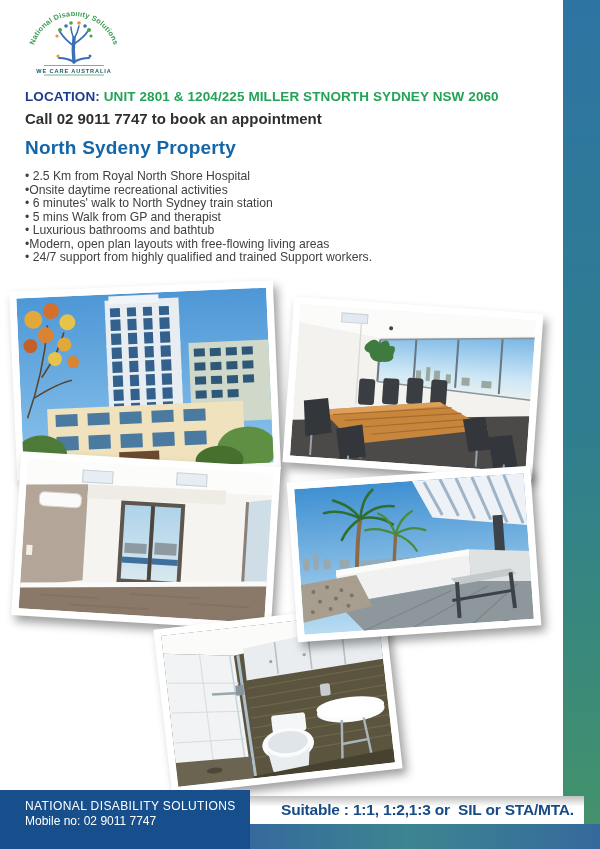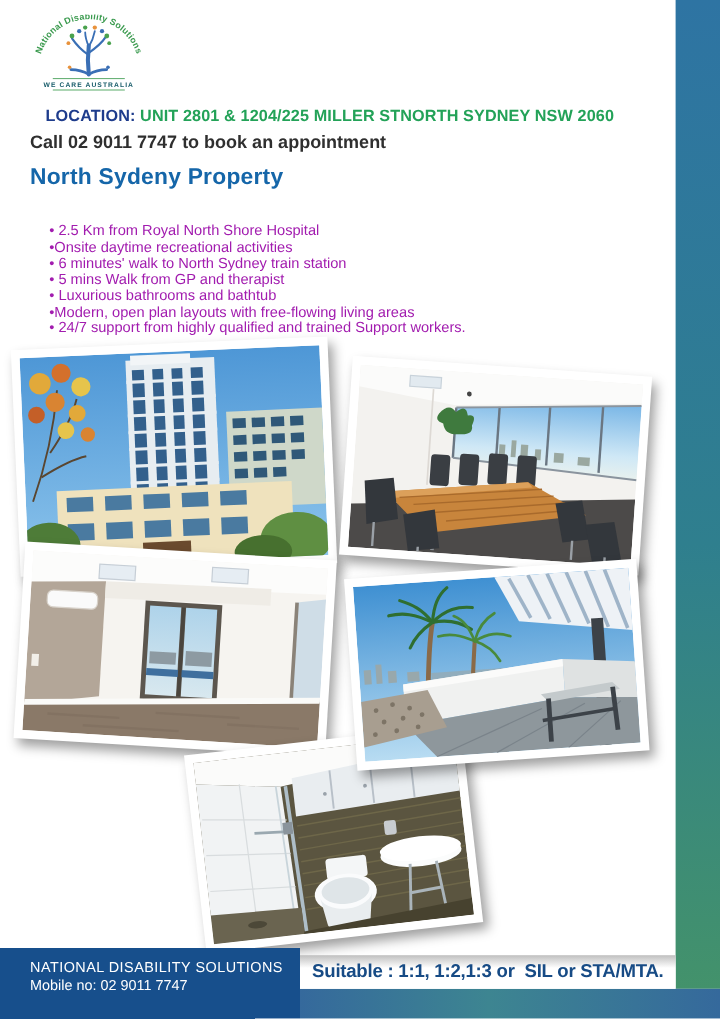--- a/index.html
+++ b/index.html
@@ -10,38 +10,38 @@
   }
   
   .side-bar{
     position:absolute;left:563px;top:0;width:37px;height:824px;
     background:linear-gradient(180deg,#2e74a3 0%,#2f7f8e 55%,#43926b 100%);
   }
   
   .logo{position:absolute;left:22px;top:12px;width:104px;height:68px;}
   
   .location-line{
-    position:absolute;left:38px;top:89px;width:520px;
+    position:absolute;left:25px;top:89px;width:520px;
     font-size:13.5px;font-weight:bold;letter-spacing:0.1px;white-space:nowrap;
   }
   .location-label{color:#1e3c8c;}
   .location-value{color:#23a258;}
   .call-line{
     position:absolute;left:25px;top:110px;
     font-size:15px;color:#2f2f2f;font-weight:bold;
   }
   .heading{
     position:absolute;left:25px;top:137px;
     font-size:19px;font-weight:800;color:#1566a9;letter-spacing:0.2px;
   }
   
   .features{
     position:absolute;left:25px;top:170px;width:470px;
-    margin:16px;padding:0;list-style:none;
-    font-size:12.2px;line-height:13.5px;color:#a21caf;
+    margin:0;padding:0;list-style:none;
+    font-size:12.2px;line-height:13.5px;color:#404040;
   }
   
   .photo{
     position:absolute;background:#ffffff;padding:7px;
     box-shadow:4px 6px 10px rgba(0,0,0,0.38);
   }
   .photo svg{display:block;}
   #photo-building{left:13px;top:286px;width:250px;height:175px;transform:rotate(-2.5deg);z-index:1;}
   #photo-dining{left:288px;top:305px;width:236px;height:152px;transform:rotate(4deg);z-index:2;}
   #photo-living{left:16px;top:459px;width:246px;height:150px;transform:rotate(3.5deg);z-index:3;}
@@ -52,21 +52,21 @@
     position:absolute;left:0;top:790px;width:250px;height:59px;
     background:#174f8c;color:#ffffff;z-index:6;
     padding:9px 0 0 25px;box-sizing:border-box;
   }
   .footer-org{font-size:12px;letter-spacing:0.4px;line-height:15px;}
   .footer-mobile{font-size:12px;line-height:15px;}
   .footer-email{font-size:12px;line-height:15px;}
   .suitable-band{
     position:absolute;left:250px;top:796px;width:313px;height:28px;
     background:linear-gradient(180deg,#bfbfbf 0%,#ffffff 38%);
-    display:flex;align-items:center;justify-content:center;z-index:5;
+    display:flex;align-items:center;justify-content:center;z-index:5;padding-left:21px;
   }
   .suitable-text{
     font-size:15.5px;font-weight:bold;color:#174b85;white-space:pre;letter-spacing:-0.2px;
   }
   .bottom-strip{
     position:absolute;left:250px;top:824px;width:350px;height:25px;
     background:linear-gradient(90deg,#35699c 0%,#3d8591 45%,#35699c 100%);z-index:4;
   }
 </style>
 </head>

